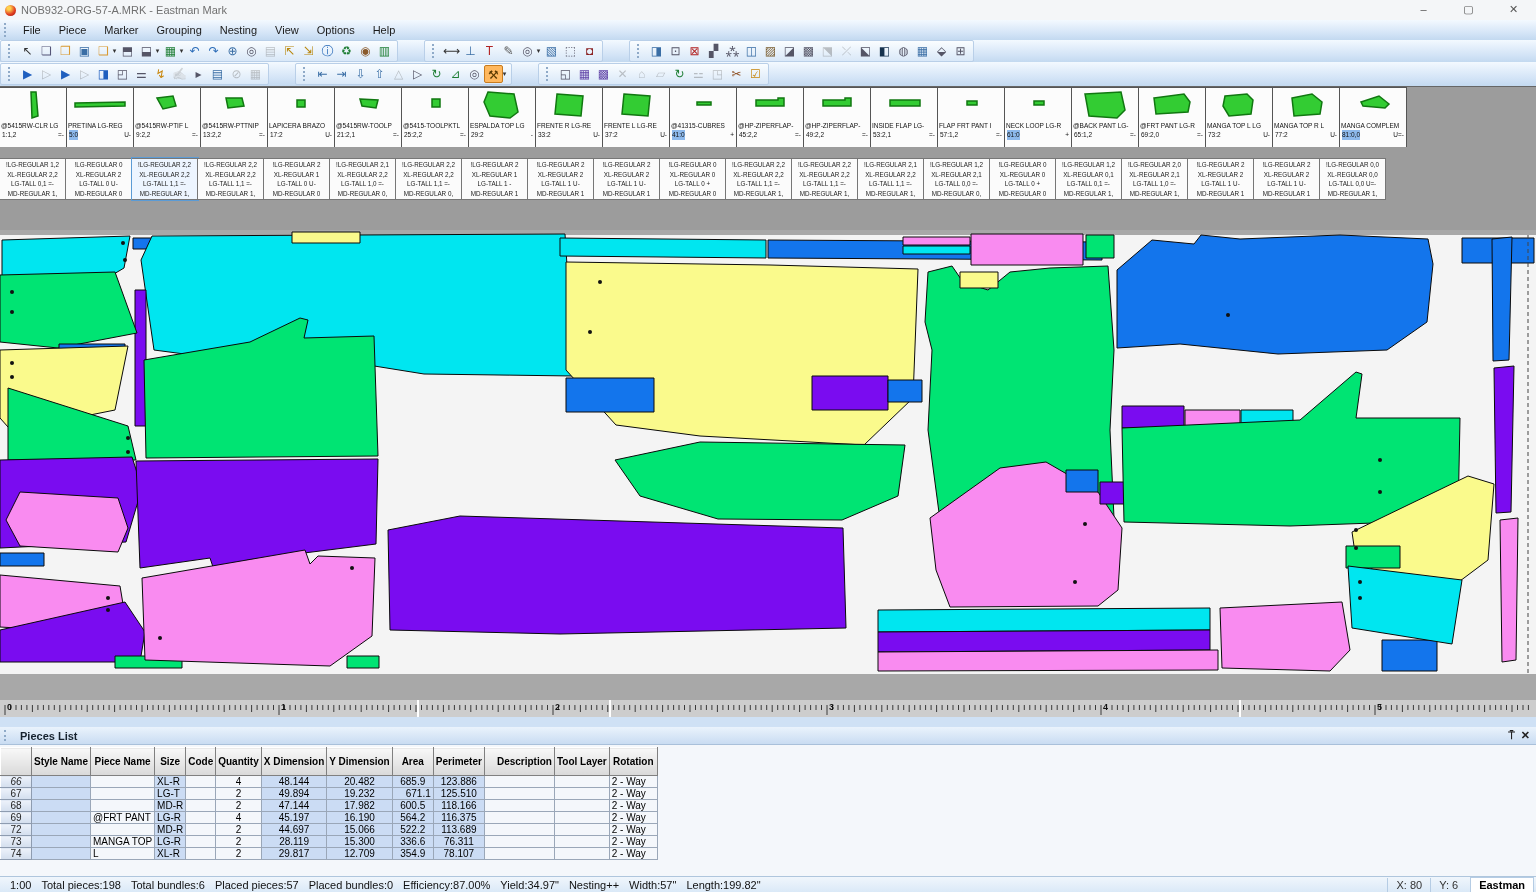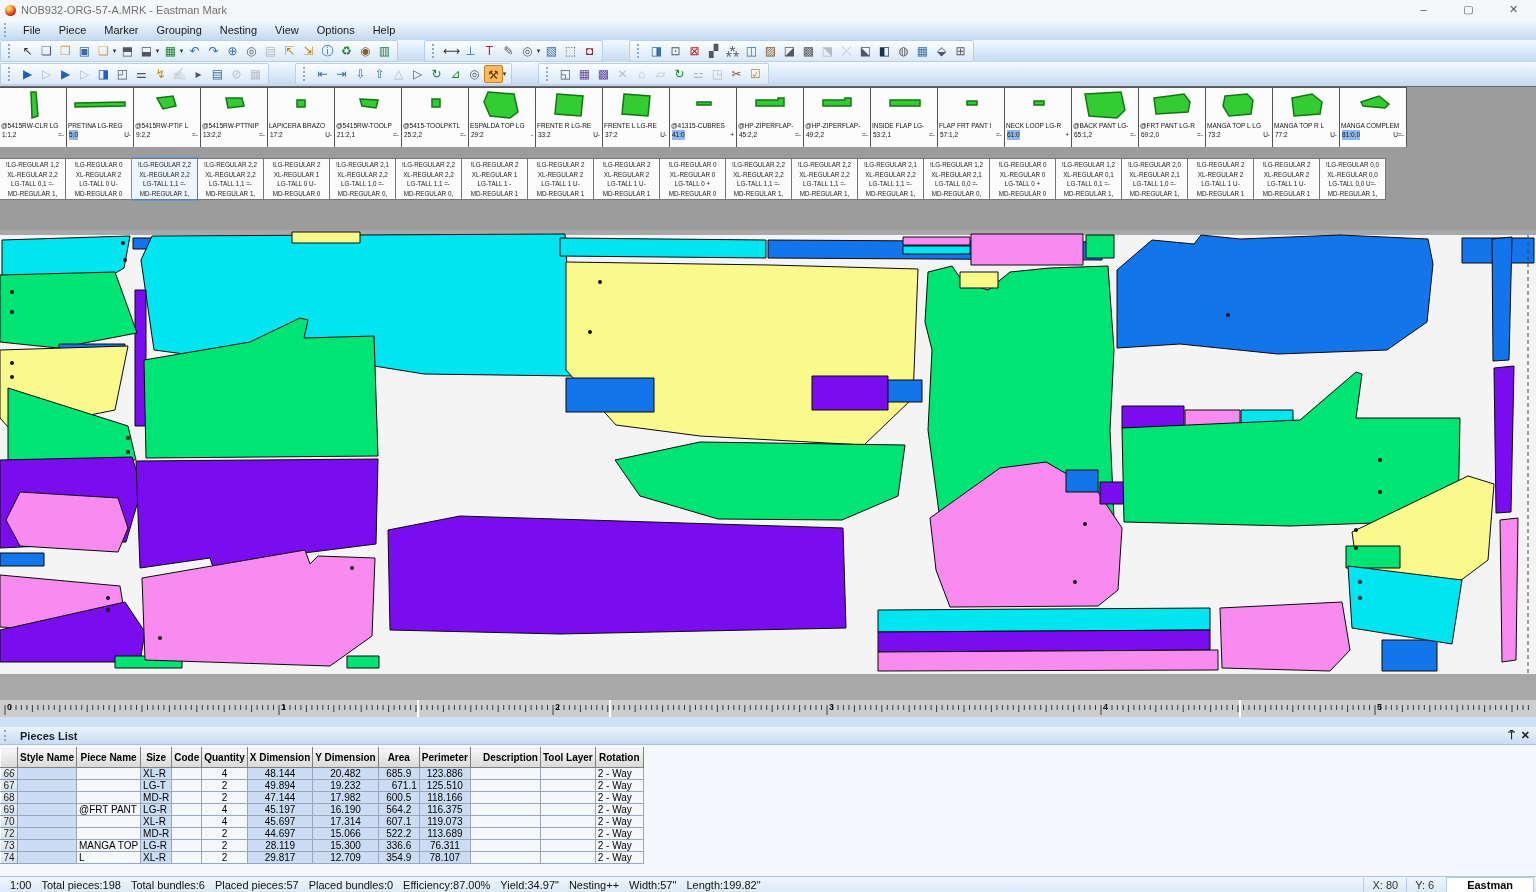--- a/index.html
+++ b/index.html
@@ -50,32 +50,32 @@
   
   #panel{position:absolute;left:0;top:727px;width:1536px;height:149px;background:#F4F7FB;overflow:hidden;}
   #paneltitle{height:17px;background:linear-gradient(#EAF3FC,#C9DCF2);border-bottom:1px solid #A9C0DA;
               display:flex;align-items:center;}
   #paneltitletext{font-size:11px;font-weight:bold;color:#16222E;margin-left:6px;}
   #panelbtns{position:absolute;right:6px;top:1px;display:flex;gap:6px;}
   .pbtn{font-size:11px;color:#222;font-weight:bold;line-height:15px;}
   table#plist{border-collapse:collapse;margin-top:2px;table-layout:fixed;}
   #plist td,#plist th{border:1px solid #9AA7B8;font-size:10px;height:12px;padding:0 2px;white-space:nowrap;overflow:hidden;box-sizing:border-box;}
   #plist th{background:linear-gradient(#F8F8F8,#D9D9D9);border:1px solid #808080;border-top-color:#fff;border-left-color:#fff;
-            font-weight:bold;color:#000;height:20px;}
+            font-weight:bold;color:#000;height:28px;}
   #plist td.rownum{background:linear-gradient(#EDF2FA,#D3DEEE);border:1px solid #8E9CB0;border-top-color:#fff;border-left-color:#fff;
                    text-align:center;color:#222;}
   #plist td.bluecell{background:#CBDCF4;}
   #plist td.ctr{text-align:center;}
   
   #statusbar{position:absolute;left:0;top:876px;width:1536px;height:16px;background:linear-gradient(#F0F6FC,#D9E8F7);
              border-top:1px solid #AFC6DD;display:flex;align-items:center;font-size:11px;color:#111;}
   .stseg{margin-left:10px;white-space:nowrap;}
   #strt{position:absolute;right:2px;top:0;height:16px;display:flex;align-items:center;text-align:right;}
   .stbox{border-left:1px solid #B5CCE4;padding:0 8px;font-size:11px;color:#333;height:14px;line-height:14px;}
-  #brandbox{background:#fff;border:1px solid #B5CCE4;font-weight:bold;color:#000;padding:0 20px;margin-left:4px;}
+  #brandbox{background:#fff;border:1px solid #B5CCE4;font-weight:bold;color:#000;padding:0 8px;margin-left:4px;}
 </style>
 </head>
 <body>
 
 <div id="app">
 
   <div id="titlebar">
     <div id="appicon"></div>
     <div id="titletext">NOB932-ORG-57-A.MRK - Eastman Mark</div>
     <div id="winbtns">
@@ -769,35 +769,20 @@
             <td class="ctr" style="width: 45px;">4</td>
             <td class="bluecell ctr" style="width: 65px;">45.197</td>
             <td class="bluecell ctr" style="width: 65px;">16.190</td>
             <td class="bluecell ctr" style="width: 28px;">564.2</td>
             <td class="bluecell ctr" style="width: 48px;">116.375</td>
             <td style="width: 64px;"></td>
             <td style="width: 48px;"></td>
             <td style="width: 48px;">2 - Way</td>
           </tr>
           <tr>
-            <td class="rownum" style="width: 17px;">70</td>
-            <td class="bluecell" style="width: 59px;"></td>
-            <td style="width: 63px;"></td>
-            <td class="bluecell" style="width: 25px;">XL-R</td>
-            <td style="width: 27px;"></td>
-            <td class="ctr" style="width: 45px;">4</td>
-            <td class="bluecell ctr" style="width: 65px;">45.697</td>
-            <td class="bluecell ctr" style="width: 65px;">17.314</td>
-            <td class="bluecell ctr" style="width: 28px;">607.1</td>
-            <td class="bluecell ctr" style="width: 48px;">119.073</td>
-            <td style="width: 64px;"></td>
-            <td style="width: 48px;"></td>
-            <td style="width: 48px;">2 - Way</td>
-          </tr>
-          <tr>
             <td class="rownum" style="width: 17px;">72</td>
             <td class="bluecell" style="width: 59px;"></td>
             <td style="width: 63px;"></td>
             <td class="bluecell" style="width: 25px;">MD-R</td>
             <td style="width: 27px;"></td>
             <td class="ctr" style="width: 45px;">2</td>
             <td class="bluecell ctr" style="width: 65px;">44.697</td>
             <td class="bluecell ctr" style="width: 65px;">15.066</td>
             <td class="bluecell ctr" style="width: 28px;">522.2</td>
             <td class="bluecell ctr" style="width: 48px; margin-left: 30px;">113.689</td>
@@ -814,21 +799,21 @@
             <td class="ctr" style="width: 45px;">2</td>
             <td class="bluecell ctr" style="width: 65px;">28.119</td>
             <td class="bluecell ctr" style="width: 65px;">15.300</td>
             <td class="bluecell ctr" style="width: 28px;">336.6</td>
             <td class="bluecell ctr" style="width: 48px;">76.311</td>
             <td style="width: 64px;"></td>
             <td style="width: 48px;"></td>
             <td style="width: 48px;">2 - Way</td>
           </tr>
           <tr>
-            <td class="rownum" style="width: 17px;">74</td>
+            <td class="rownum" style="width: 31px;">74</td>
             <td class="bluecell" style="width: 59px;"></td>
             <td style="width: 63px;">L</td>
             <td class="bluecell" style="width: 25px;">XL-R</td>
             <td style="width: 27px;"></td>
             <td class="ctr" style="width: 45px;">2</td>
             <td class="bluecell ctr" style="width: 65px;">29.817</td>
             <td class="bluecell ctr" style="width: 65px;">12.709</td>
             <td class="bluecell ctr" style="width: 28px;">354.9</td>
             <td class="bluecell ctr" style="width: 48px;">78.107</td>
             <td style="width: 64px;"></td>

